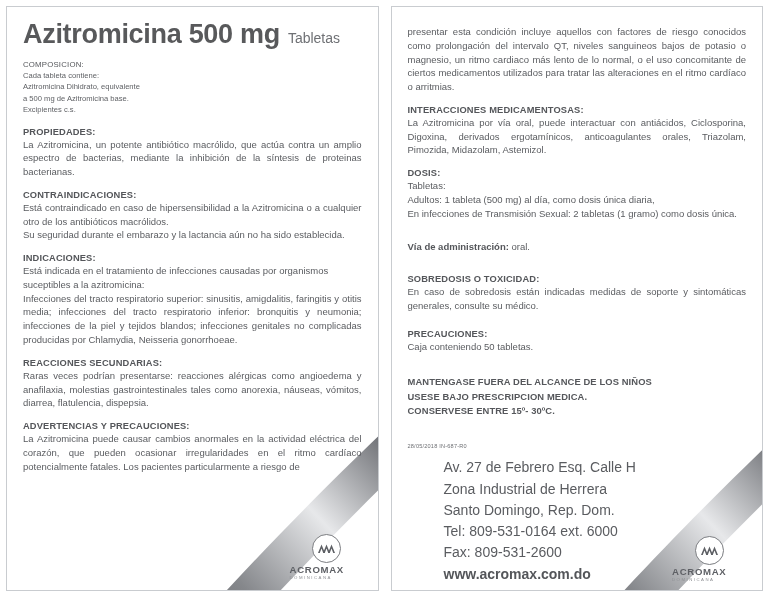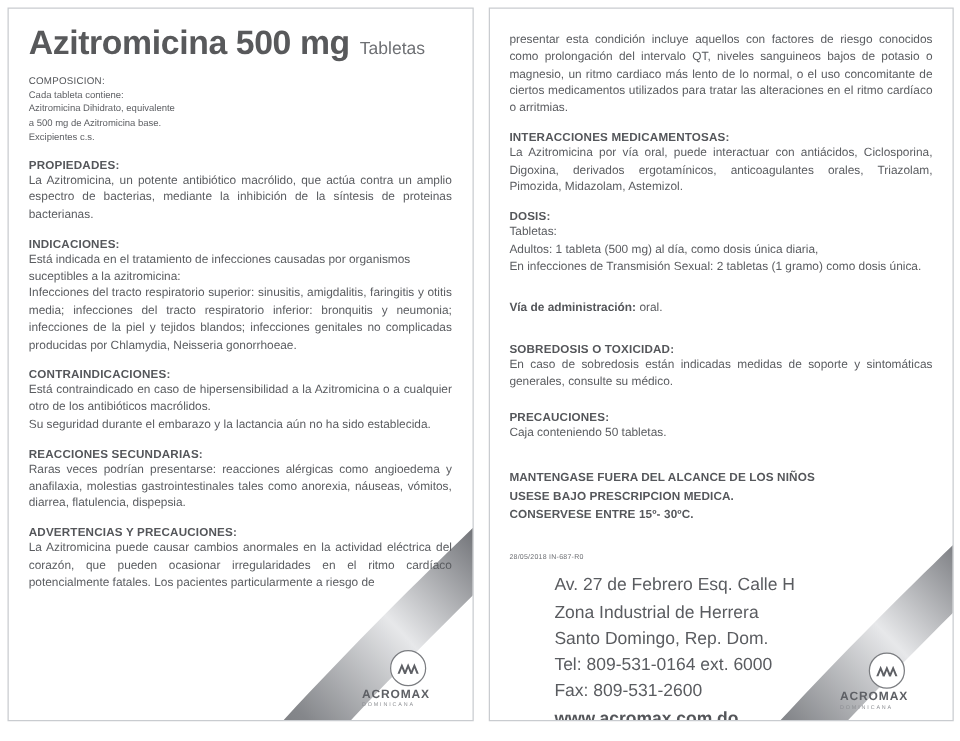--- a/index.html
+++ b/index.html
@@ -13,21 +13,21 @@
     font-family: "Liberation Sans", sans-serif;
     color: #4a4a4a;
     overflow: hidden;
   }
   .sheet {
     position: relative;
     width: 768px;
     height: 593px;
     display: flex;
     box-sizing: border-box;
-    padding: 6px 5px 16px 6px;
+    padding: 6px 5px 2px 6px;
     gap: 12px;
     background: #fff;
   }
   .panel {
     position: relative;
     flex: 1 1 0;
     border: 1px solid #c9ccd0;
     background: #fff;
     box-sizing: border-box;
     overflow: hidden;
@@ -226,29 +226,29 @@
         <p class="compo">a 500 mg de Azitromicina base.</p>
         <p class="compo">Excipientes c.s.</p>
       </div>
 
       <div class="sec-gap">
         <h2 class="sec">PROPIEDADES:</h2>
         <p class="body">La Azitromicina, un potente antibiótico macrólido, que actúa contra un amplio espectro de bacterias, mediante la inhibición de la síntesis de proteinas bacterianas.</p>
       </div>
 
       <div class="sec-gap">
+        <h2 class="sec">CONTRAINDICACIONES:</h2>
+        <p class="body">Está contraindicado en caso de hipersensibilidad a la Azitromicina o a cualquier otro de los antibióticos macrólidos.</p>
+        <p class="body">Su seguridad durante el embarazo y la lactancia aún no ha sido establecida.</p>
+      </div>
+
+      <div class="sec-gap">
         <h2 class="sec">INDICACIONES:</h2>
         <p class="body tight">Está indicada en el tratamiento de infecciones causadas por organismos suceptibles a la azitromicina:</p>
         <p class="body">Infecciones del tracto respiratorio superior: sinusitis, amigdalitis, faringitis y otitis media; infecciones del tracto respiratorio inferior: bronquitis y neumonia; infecciones de la piel y tejidos blandos; infecciones genitales no complicadas producidas por Chlamydia, Neisseria gonorrhoeae.</p>
-      </div>
-
-      <div class="sec-gap">
-        <h2 class="sec">CONTRAINDICACIONES:</h2>
-        <p class="body">Está contraindicado en caso de hipersensibilidad a la Azitromicina o a cualquier otro de los antibióticos macrólidos.</p>
-        <p class="body">Su seguridad durante el embarazo y la lactancia aún no ha sido establecida.</p>
       </div>
 
       <div class="sec-gap">
         <h2 class="sec">REACCIONES SECUNDARIAS:</h2>
         <p class="body">Raras veces podrían presentarse: reacciones alérgicas como angioedema y anafilaxia, molestias gastrointestinales tales como anorexia, náuseas, vómitos, diarrea, flatulencia, dispepsia.</p>
       </div>
 
       <div class="sec-gap">
         <h2 class="sec">ADVERTENCIAS Y PRECAUCIONES:</h2>
         <p class="body">La Azitromicina puede causar cambios anormales en la actividad eléctrica del corazón, que pueden ocasionar irregularidades en el ritmo cardíaco potencialmente fatales. Los pacientes particularmente a riesgo de</p>

